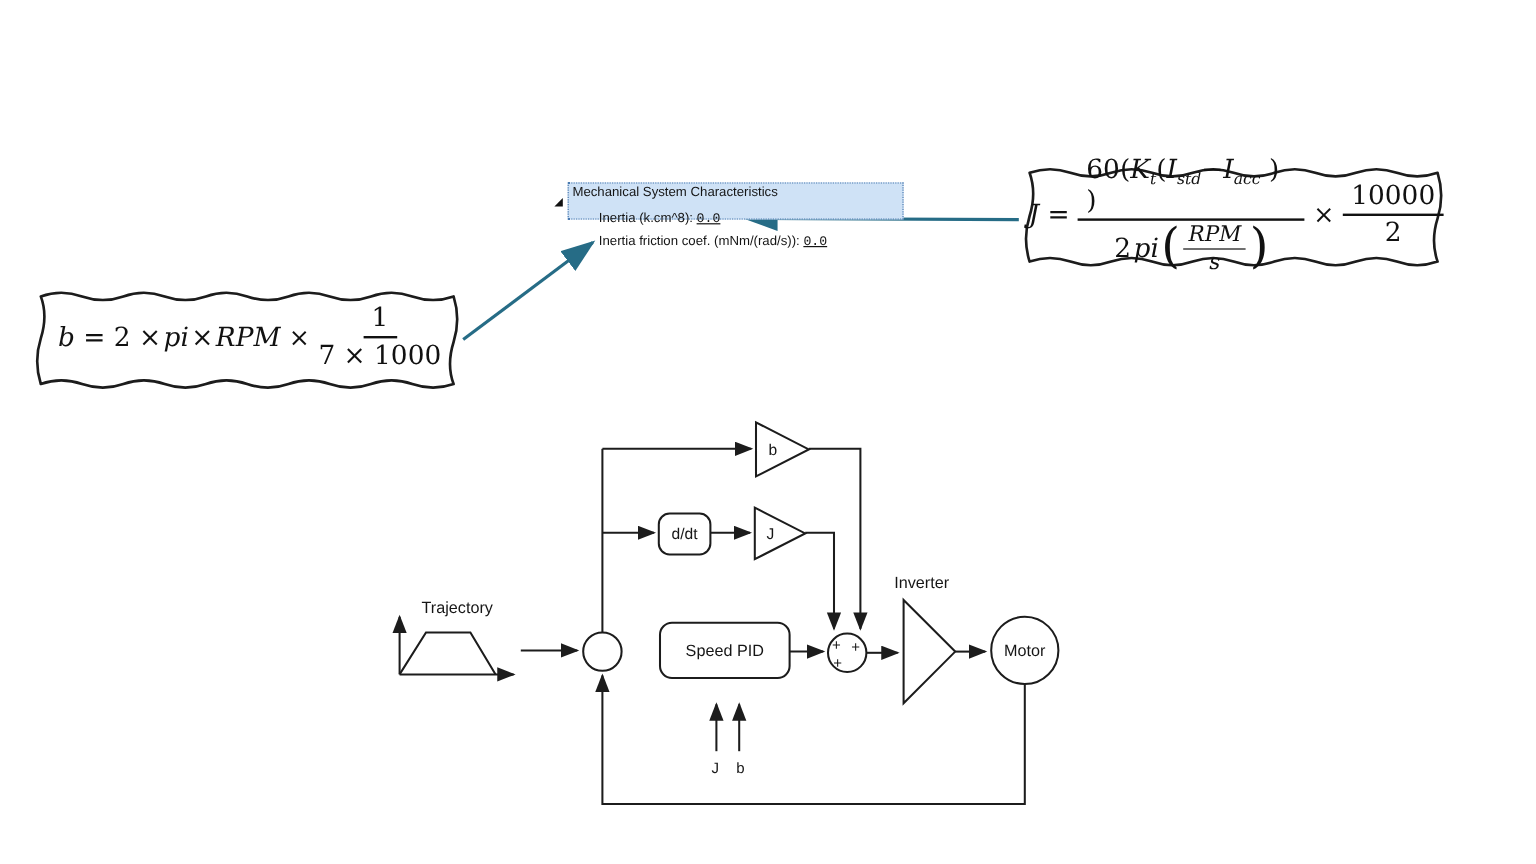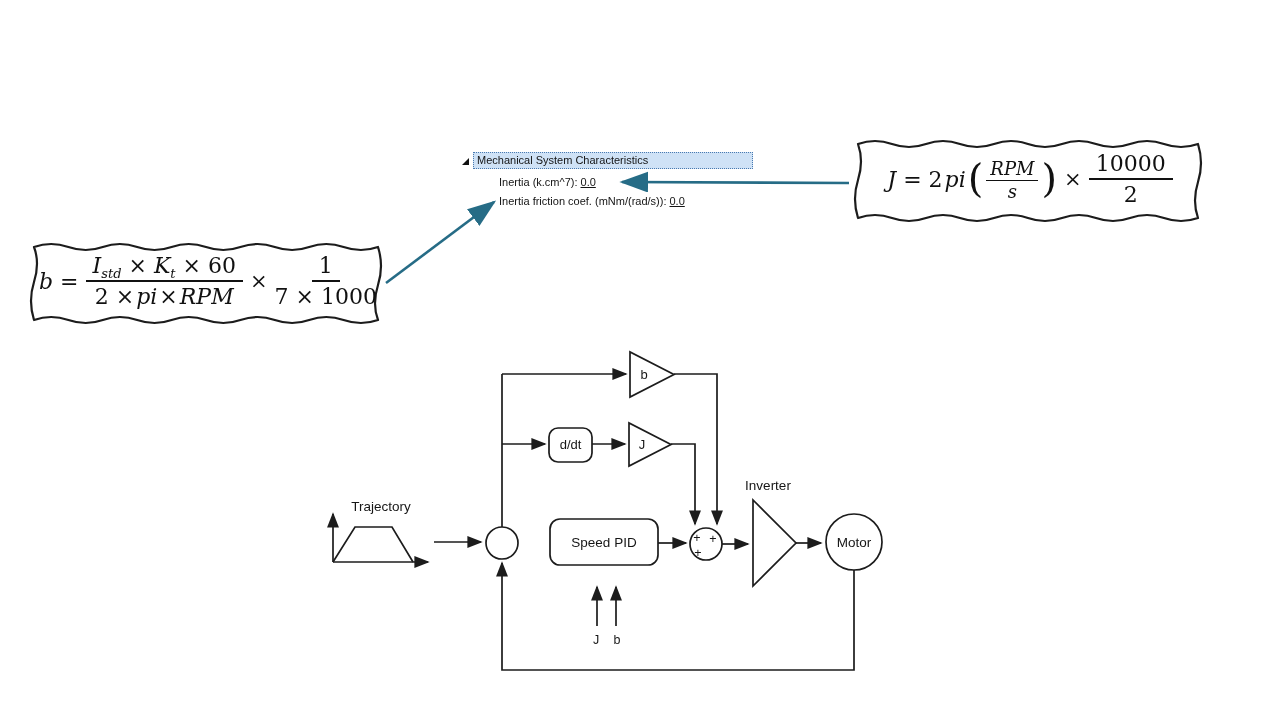--- a/index.html
+++ b/index.html
@@ -8,25 +8,25 @@
   .layer{position:absolute;left:0;top:0;}
 
   
   .mech-panel{position:absolute;left:462px;top:152px;width:310px;height:62px;
               font-size:11px;color:var(--panel-text,#1a1a1a);}
   .hdr-row{display:flex;align-items:center;}
   .expander{width:0;height:0;border-left:7px solid transparent;
             border-bottom:7px solid #111;margin-top:2px;}
   .hdr-box{margin-left:4px;width:272px;background:var(--panel-header-bg,#cfe2f6);
            border:1px dotted var(--panel-header-border,#4a7ab0);
-           padding:1px 3px 2px 3px;white-space:nowrap;}
+           padding:1px 3px 16px 3px;white-space:nowrap;}
   .p-row{position:absolute;left:37px;white-space:nowrap;}
   .p-row1{top:24px;}
   .p-row2{top:43px;}
-  .p-val{text-decoration:underline;margin-left:3px;cursor:pointer;}
+  .p-val{text-decoration:underline;margin-left:3px;cursor:pointer;font-family:Liberation Mono, monospace;}
 
   
   .fbox{position:absolute;}
   .fbox svg{position:absolute;left:0;top:0;}
   .fwave{fill:#fff;stroke:var(--line,#1c1c1c);stroke-width:2.2;stroke-linejoin:round;}
   .fcontent{position:absolute;inset:0;display:flex;align-items:center;justify-content:center;
             gap:7px;font-family:"DejaVu Serif",serif;font-size:22px;color:#111;
             font-style:normal;padding:2px 6px 6px 6px;}
   .it{font-style:italic;}
   .frac{display:inline-flex;flex-direction:column;align-items:center;}
@@ -113,38 +113,39 @@
     <text class="dlabel" x="596" y="644" font-size="12.5" text-anchor="middle">J</text>
     <text class="dlabel" x="617" y="644" font-size="12.5" text-anchor="middle">b</text>
   </svg>
 
   <div class="mech-panel">
     <div class="hdr-row">
       <div class="expander"></div>
       <div class="hdr-box">Mechanical System Characteristics</div>
     </div>
     <div class="p-row p-row1">
-      <span>Inertia (k.cm^7):</span><span class="p-val">0.0</span>
+      <span>Inertia (k.cm^8):</span><span class="p-val">0.0</span>
     </div>
     <div class="p-row p-row2">
       <span>Inertia friction coef. (mNm/(rad/s)):</span><span class="p-val">0.0</span>
     </div>
   </div>
 
   <div class="fbox" style="left:851px;top:133px;width:358px;height:96px;">
     <svg width="358" height="96" viewBox="0 0 358 96">
       <path class="fwave" d="M7,11 q17,-6 34,0 t34,0 t34,0 t34,0 t34,0 t34,0 t34,0 t34,0 t34,0 t34,0
                              q6,19 0,38 t0,36
                              q-17,6 -34,0 t-34,0 t-34,0 t-34,0 t-34,0 t-34,0 t-34,0 t-34,0 t-34,0 t-34,0
                              q-6,-19 0,-38 t0,-36 Z"></path>
     </svg>
     <div class="fcontent">
       <span class="it">J</span>
       <span>=</span>
       <span class="frac">
+        <span class="num"><span>60(</span><span class="it">K</span><sub class="ms">t</sub><span>(</span><span class="it">I</span><sub class="ms">std</sub><span>−</span><span class="it">I</span><sub class="ms">acc</sub><span> ) )</span></span>
         <span class="den">
             <span>2 </span>
             <span class="it">pi</span>
             <span class="bigp">(</span>
             <span class="ifrac">
               <span class="inum it">RPM</span>
               <span class="iden it">s</span>
             </span>
             <span class="bigp">)</span>
           </span>
@@ -161,21 +162,20 @@
     <svg width="362" height="94" viewBox="0 0 362 94">
       <path class="fwave" d="M7,11 q17,-6 34.4,0 t34.4,0 t34.4,0 t34.4,0 t34.4,0 t34.4,0 t34.4,0 t34.4,0 t34.4,0 t34.4,0
                              q6,19 0,38 t0,35
                              q-17,6 -34.4,0 t-34.4,0 t-34.4,0 t-34.4,0 t-34.4,0 t-34.4,0 t-34.4,0 t-34.4,0 t-34.4,0 t-34.4,0
                              q-6,-19 0,-38 t0,-35 Z"></path>
     </svg>
     <div class="fcontent">
       <span class="it">b</span>
       <span>=</span>
       <span class="frac">
-        <span class="num"><span class="it">I</span><sub class="ms">std</sub><span> × </span><span class="it">K</span><sub class="ms">t</sub><span> × 60</span></span>
         <span class="den">
             <span>2 × </span>
             <span class="it">pi</span>
             <span> × </span>
             <span class="it">RPM</span>
           </span>
       </span>
       <span class="times">×</span>
       <span class="frac">
         <span class="num">1</span>

